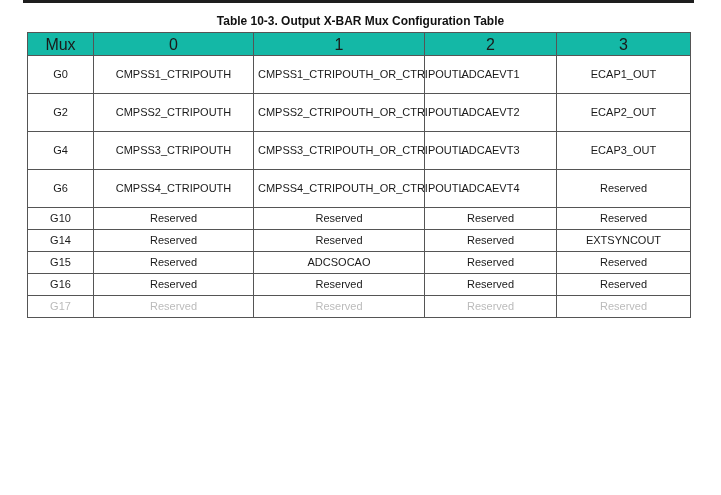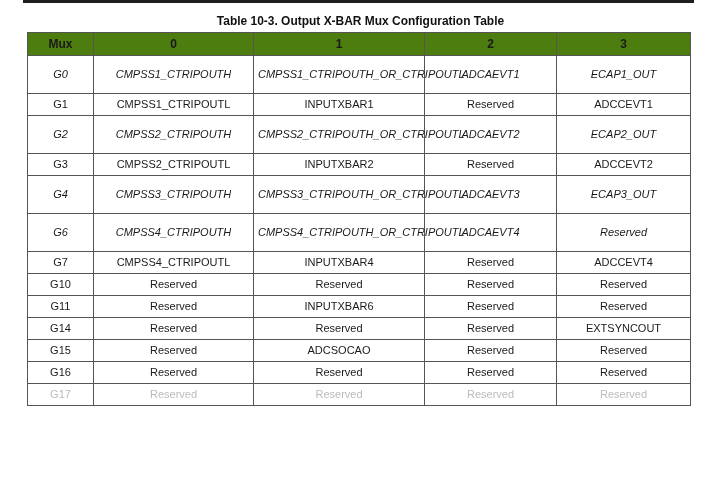--- a/index.html
+++ b/index.html
@@ -47,32 +47,31 @@
     }
     table.mux-table th,
     table.mux-table td {
       border: 1px solid #555;
       text-align: center;
       vertical-align: middle;
       padding: 0 4px;
       line-height: 15px;
     }
     table.mux-table th {
-      background: #4d7c0f;
-      font-weight: bold;
+      background: #14b8a6;
+      font-weight: normal;
       height: 22px;
-      font-size: 12px;
+      font-size: 16px;
     }
     table.mux-table td {
       height: 21px;
       color: #1a1a1a;
     }
     table.mux-table tr.tall td {
       height: 37px;
-      font-style: italic;
     }
     table.mux-table tr.partial td {
       height: 21px;
       color: #bbb;
     }
     col.c-mux { width: 66px; }
     col.c0 { width: 160px; }
     col.c1 { width: 171px; }
     col.c2 { width: 132px; }
     col.c3 { width: 134px; }
@@ -102,73 +101,45 @@
     </tr>
   </thead>
   <tbody id="table-body">
       <tr class="tall">
         <td>G0</td>
         <td>CMPSS1_CTRIPOUTH</td>
         <td>CMPSS1_CTRIPOUTH_OR_CTRIPOUTL</td>
         <td>ADCAEVT1</td>
         <td>ECAP1_OUT</td>
       </tr>
-      <tr>
-        <td>G1</td>
-        <td>CMPSS1_CTRIPOUTL</td>
-        <td>INPUTXBAR1</td>
-        <td>Reserved</td>
-        <td>ADCCEVT1</td>
-      </tr>
       <tr class="tall">
         <td>G2</td>
         <td>CMPSS2_CTRIPOUTH</td>
         <td>CMPSS2_CTRIPOUTH_OR_CTRIPOUTL</td>
         <td>ADCAEVT2</td>
         <td>ECAP2_OUT</td>
-      </tr>
-      <tr>
-        <td>G3</td>
-        <td>CMPSS2_CTRIPOUTL</td>
-        <td>INPUTXBAR2</td>
-        <td>Reserved</td>
-        <td>ADCCEVT2</td>
       </tr>
       <tr class="tall">
         <td>G4</td>
         <td>CMPSS3_CTRIPOUTH</td>
         <td>CMPSS3_CTRIPOUTH_OR_CTRIPOUTL</td>
         <td>ADCAEVT3</td>
         <td>ECAP3_OUT</td>
       </tr>
       <tr class="tall">
         <td>G6</td>
         <td>CMPSS4_CTRIPOUTH</td>
         <td>CMPSS4_CTRIPOUTH_OR_CTRIPOUTL</td>
         <td>ADCAEVT4</td>
         <td>Reserved</td>
       </tr>
       <tr>
-        <td>G7</td>
-        <td>CMPSS4_CTRIPOUTL</td>
-        <td>INPUTXBAR4</td>
-        <td>Reserved</td>
-        <td>ADCCEVT4</td>
-      </tr>
-      <tr>
         <td>G10</td>
         <td>Reserved</td>
         <td>Reserved</td>
-        <td>Reserved</td>
-        <td>Reserved</td>
-      </tr>
-      <tr>
-        <td>G11</td>
-        <td>Reserved</td>
-        <td>INPUTXBAR6</td>
         <td>Reserved</td>
         <td>Reserved</td>
       </tr>
       <tr>
         <td>G14</td>
         <td>Reserved</td>
         <td>Reserved</td>
         <td>Reserved</td>
         <td>EXTSYNCOUT</td>
       </tr>

